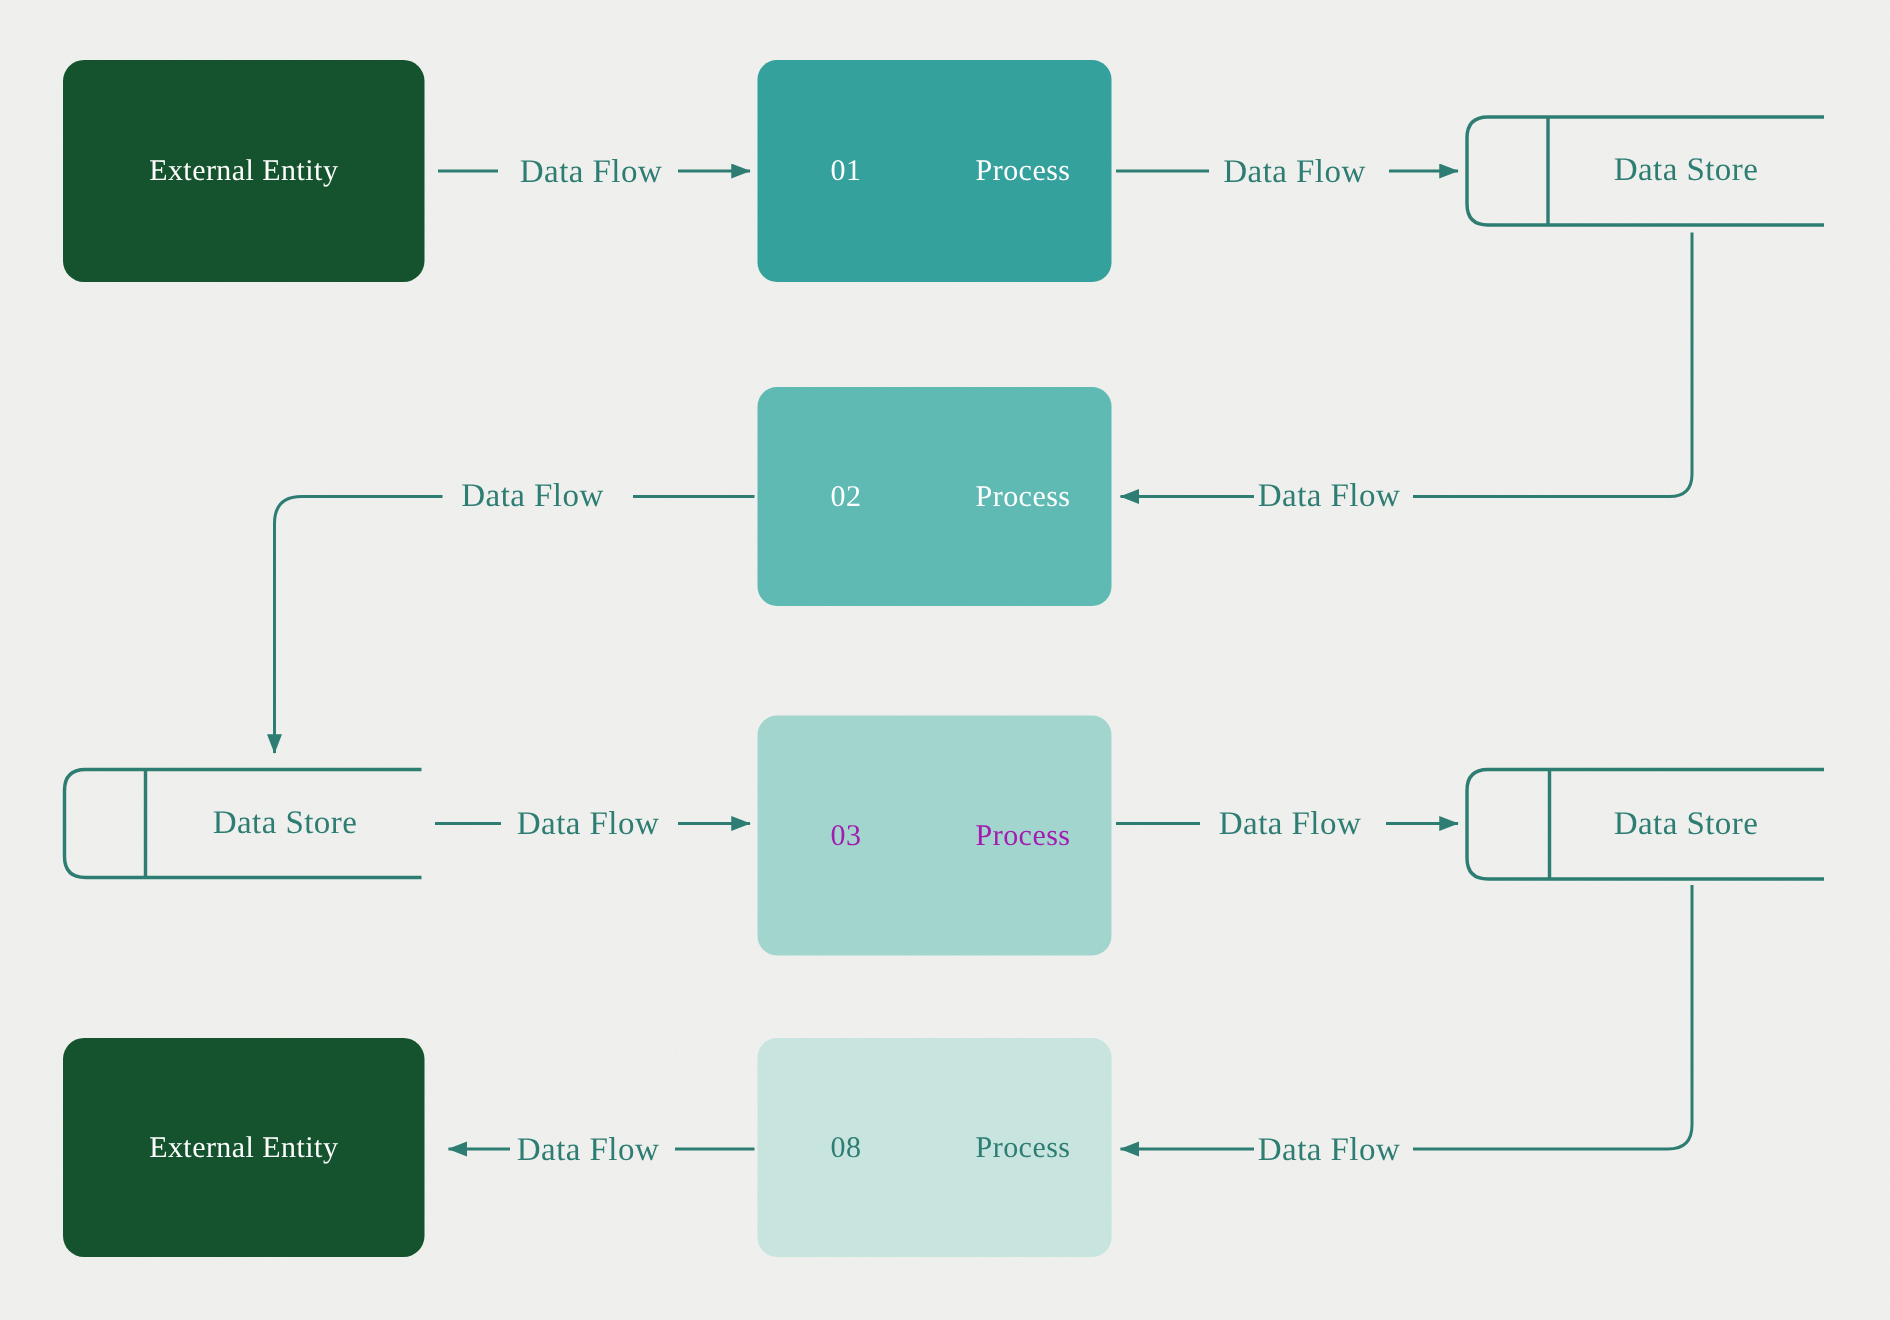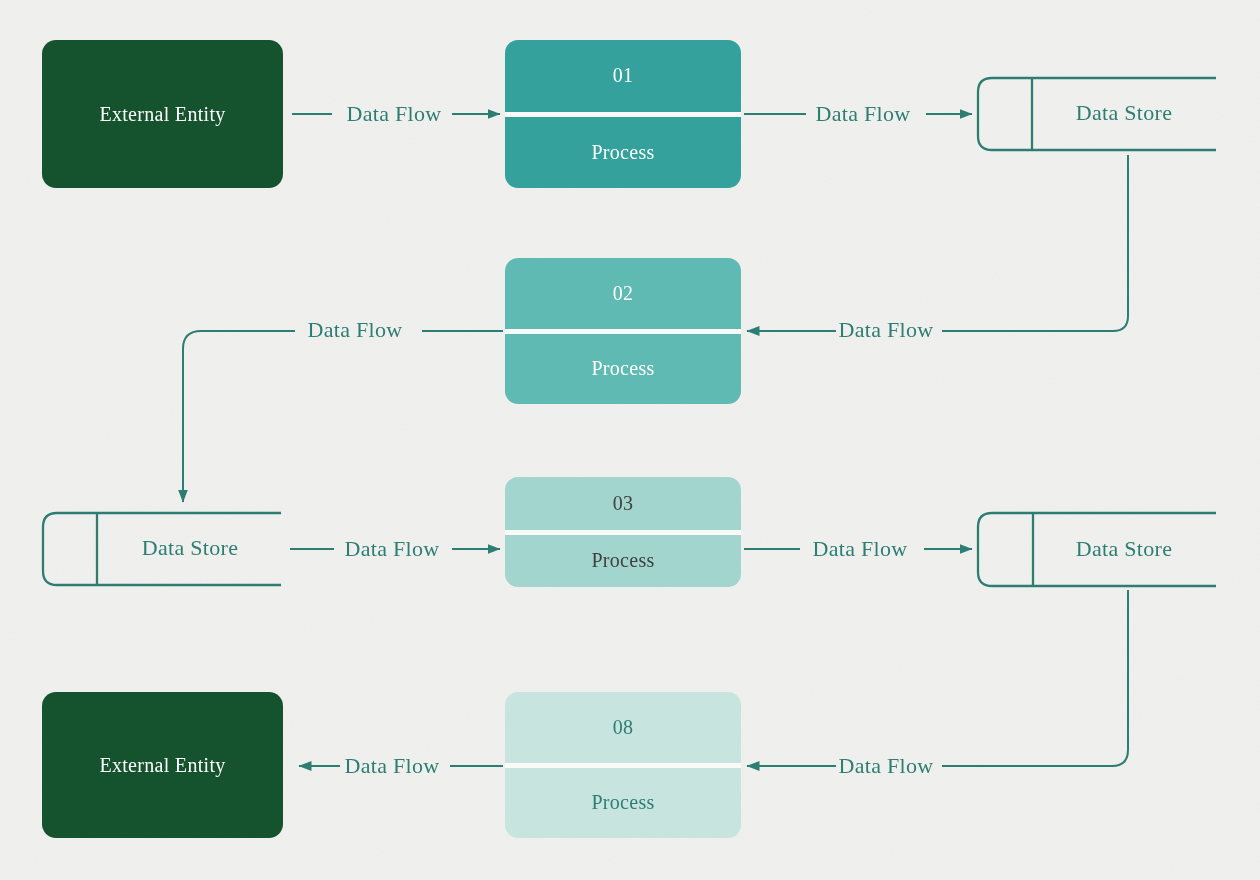--- a/index.html
+++ b/index.html
@@ -14,28 +14,28 @@
   #wires{position:absolute;inset:0;}
   .node{position:absolute;box-sizing:border-box;}
   .entity{
     background:#14532d;color:#ffffff;border-radius:14px;
     display:flex;align-items:center;justify-content:center;
     font-size:20px;letter-spacing:.3px;
   }
   .e1{left:42px;top:40px;width:241px;height:148px;}
   .e2{left:42px;top:692px;width:241px;height:146px;}
   .process{
-    border-radius:13px;display:flex;flex-direction:column;
+    border-radius:13px;display:flex;
     font-size:20px;letter-spacing:.3px;overflow:hidden;
   }
   .p-top,.p-bottom{flex:1;display:flex;align-items:center;justify-content:center;}
   .p-divider{height:5px;background:#f8faf7;}
   .p1{left:505px;top:40px;width:236px;height:148px;background:#34a19c;color:#ffffff;}
   .p2{left:505px;top:258px;width:236px;height:146px;background:#60bab4;color:#ffffff;}
-  .p3{left:505px;top:477px;width:236px;height:110px;background:#a3d5cf;color:#404040;}
+  .p3{left:505px;top:477px;width:236px;height:160px;background:#a3d5cf;color:#a21caf;}
   .p4{left:505px;top:692px;width:236px;height:146px;background:#c7e4df;color:#2e7d73;}
   .flow-label,.ds-label{
     position:absolute;transform:translate(-50%,-50%);
     font-size:22px;color:#2e7d73;white-space:nowrap;letter-spacing:.3px;
   }
 </style>
 </head>
 <body>
 
 <div id="canvas">

